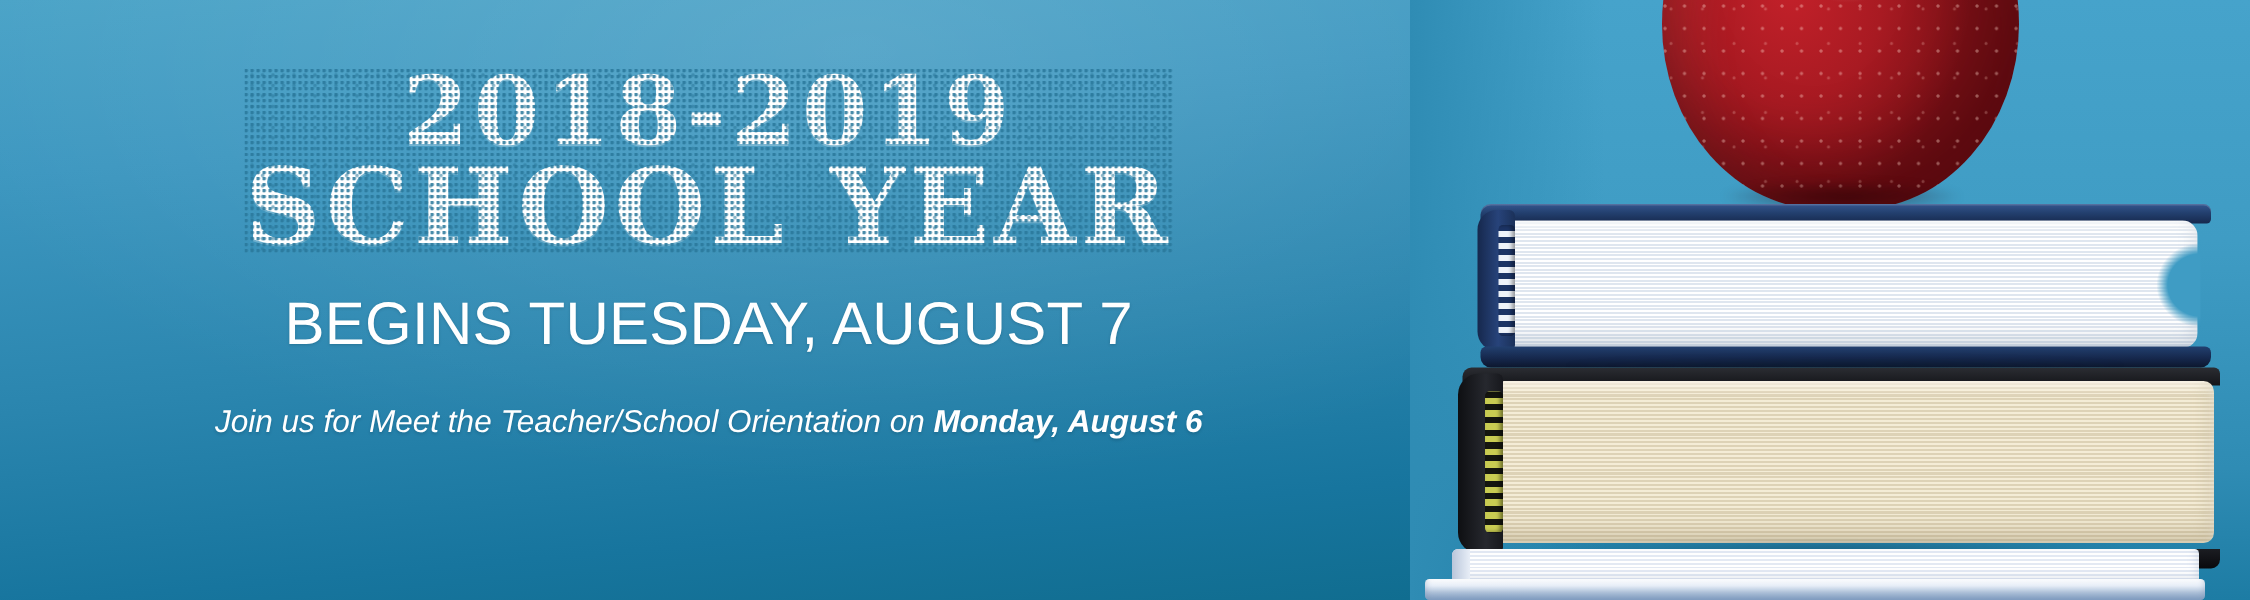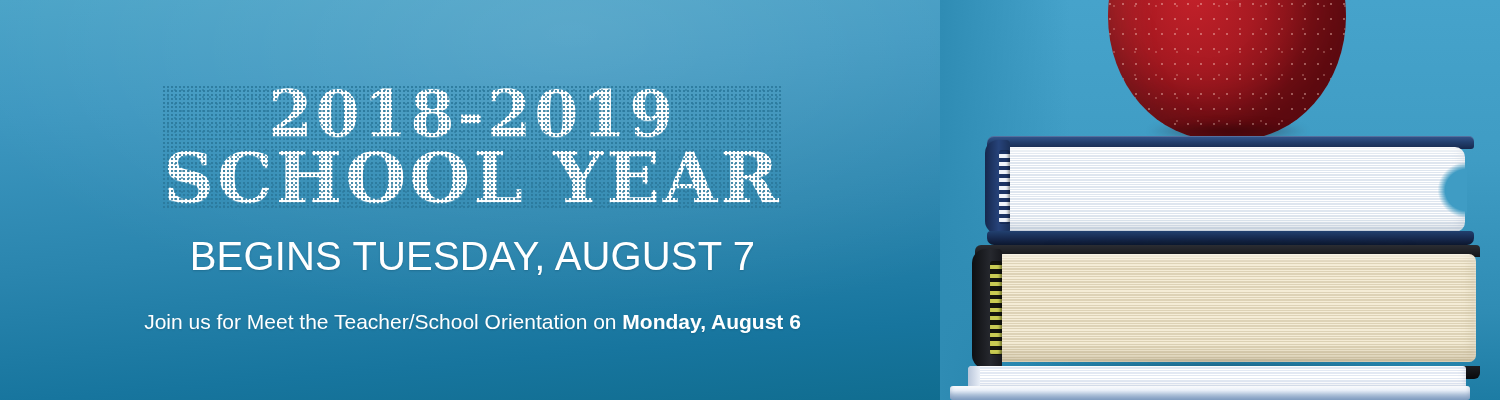--- a/index.html
+++ b/index.html
@@ -26,21 +26,20 @@
   
   .text-block {
     position:absolute;
     left:0; top:0;
     width:945px; height:300px;
     display:flex; flex-direction:column;
     align-items:center; justify-content:flex-start;
     padding-top:46px;
     text-align:center;
     z-index:6;
-    margin-top:40px;
   }
 
   
   .headline {
     font-family:"DejaVu Serif", serif;
     font-weight:700;
     color:#ffffff;
     line-height:.92;
     letter-spacing:.012em;
     text-shadow:0 1px 0 rgba(255,255,255,.25);
@@ -88,21 +87,21 @@
   .body-copy {
     margin-top:30px;
     font-family:"Liberation Sans", sans-serif;
     font-weight:400;
     font-size:21px;
     line-height:1.5;
     color:#ffffff;
     text-shadow:0 1px 2px rgba(0,40,60,.20);
   }
   .body-copy b { font-weight:700; }
-  .body-line { display:block; white-space:nowrap; }
+  .body-line { display:block; white-space:nowrap;font-style:italic; }
 
   
   .photo {
     position:absolute;
     right:0; top:0;
     width:560px; height:400px;
     overflow:hidden;
     z-index:4;
   }
   

